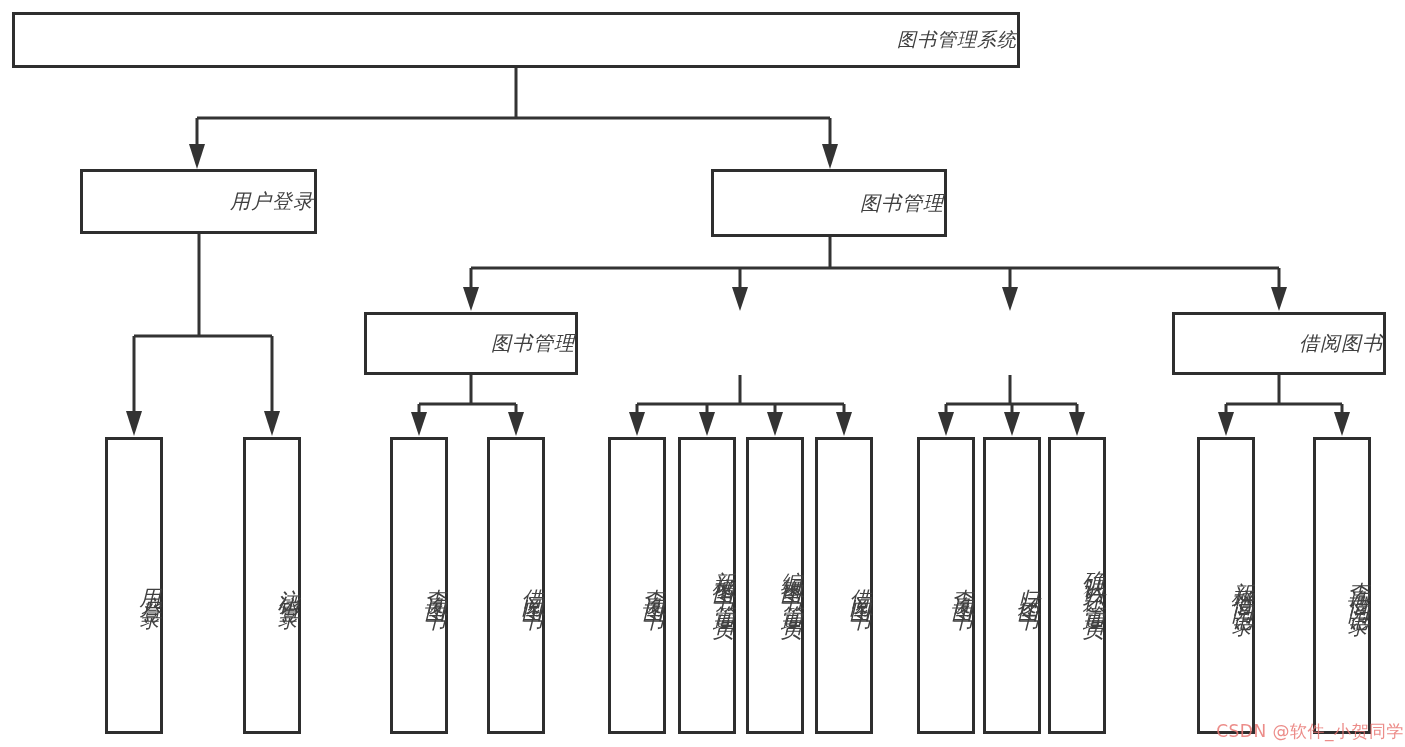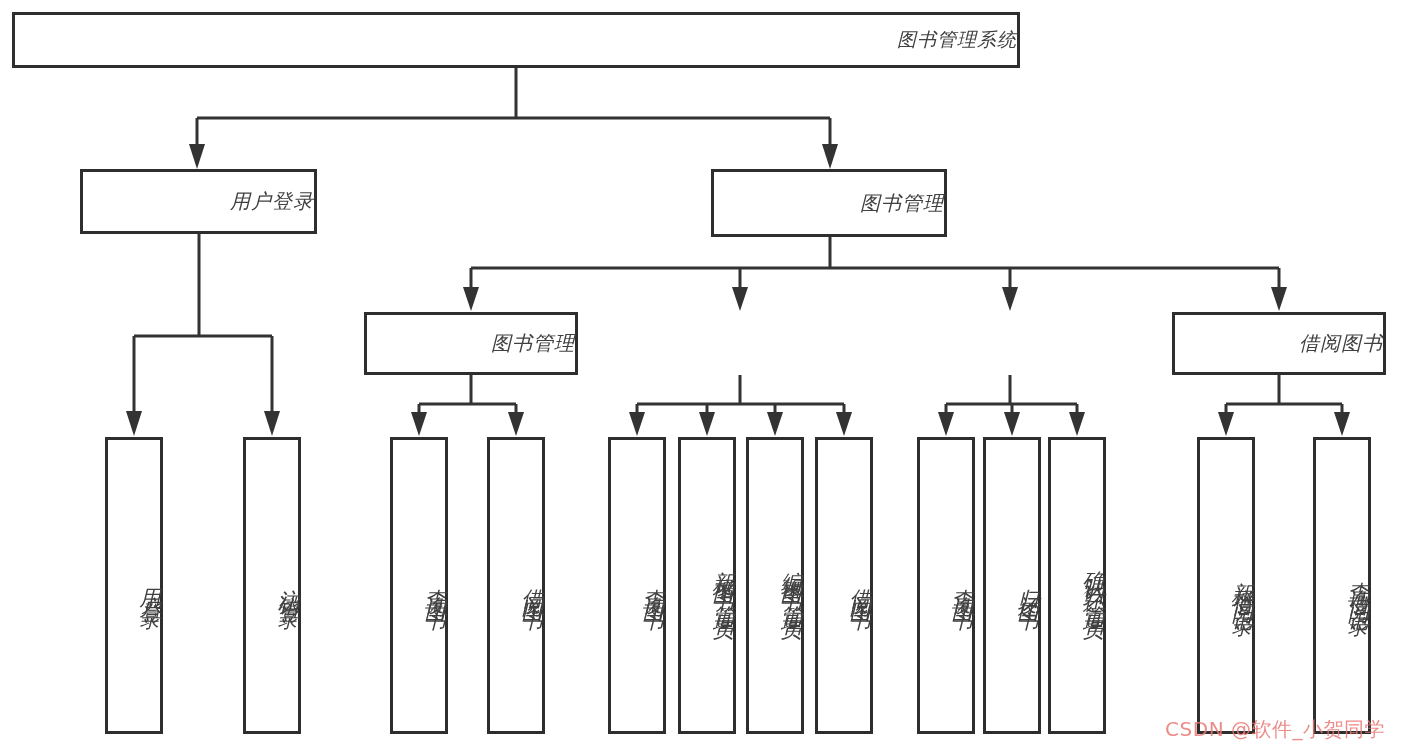--- a/index.html
+++ b/index.html
@@ -29,22 +29,22 @@
     text-orientation:mixed;
     letter-spacing:7px;
     line-height:1;
     white-space:nowrap;
   }
   .lvl1 { font-size:19px; }
   .lvl2, .lvl3 { font-size:20px; }
   .leaf { font-size:21px; }
   .watermark {
     position:absolute;
-    right:20px; bottom:4px;
-    font-size:20px;
+    right:1px; bottom:4px;
+    font-size:17px;
     color:rgba(233,120,116,0.85);
     letter-spacing:0.5px;
     z-index:5;
     white-space:nowrap;
   }
 </style>
 </head>
 <body>
 
 <div class="stage">

